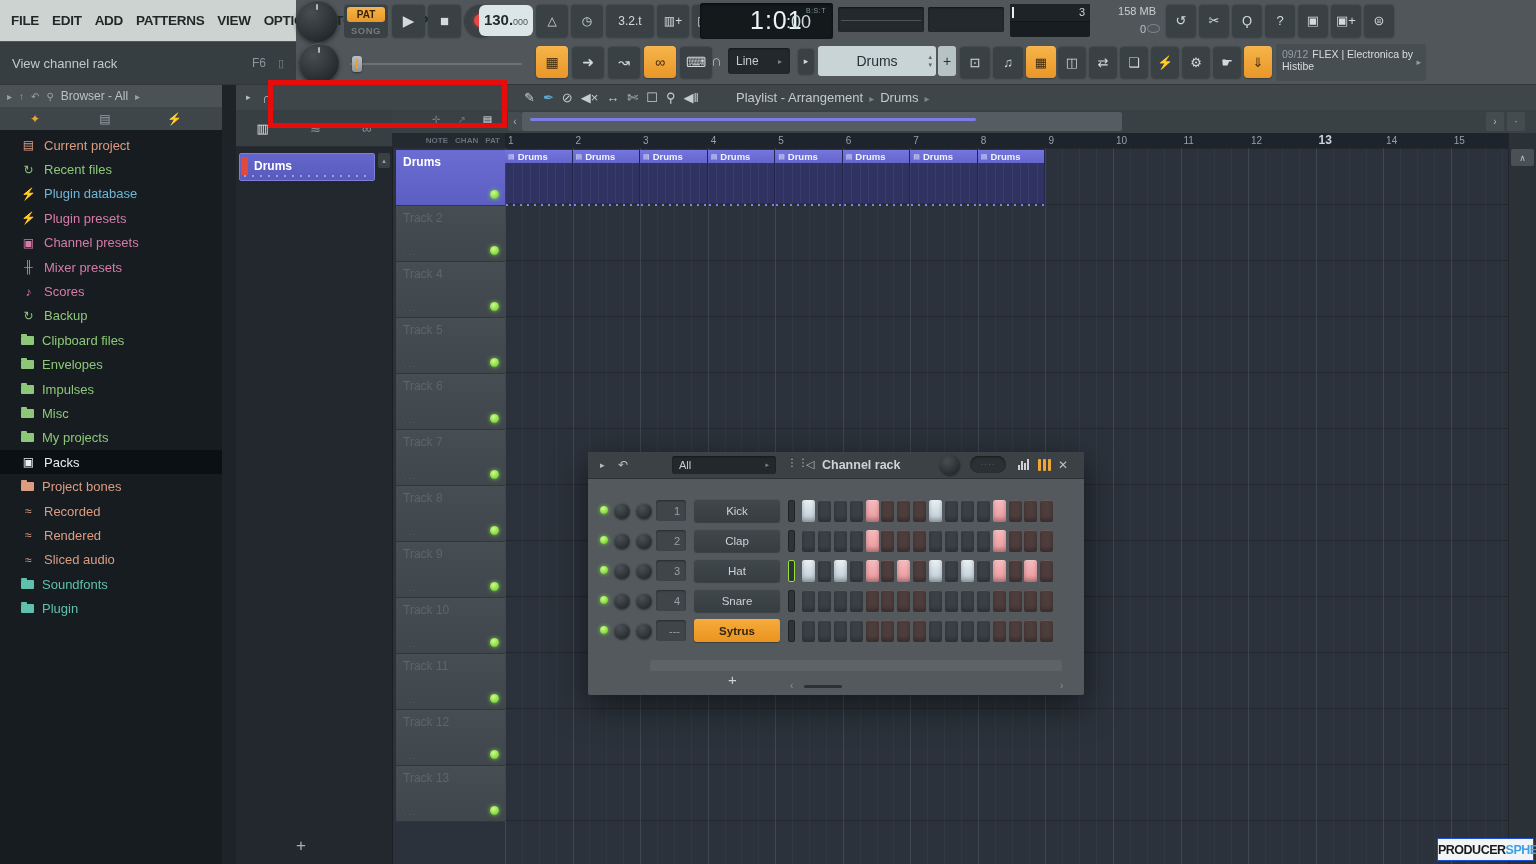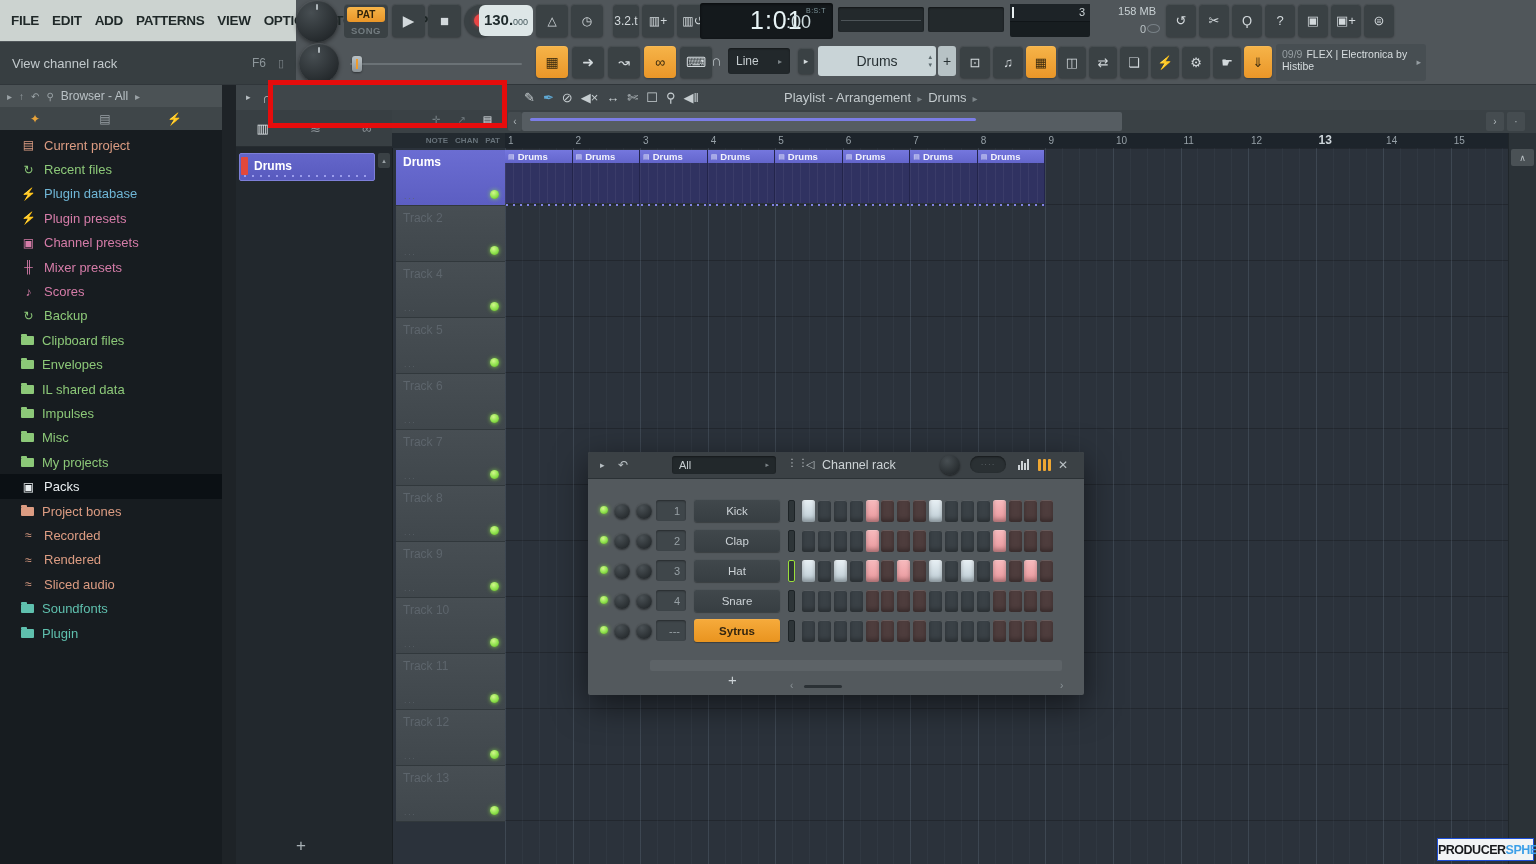--- a/index.html
+++ b/index.html
@@ -71,21 +71,21 @@
   .blabel{font-size:13px;}
   .bicon{width:15px;font-size:12px;text-align:center;line-height:1;}
   .bicon.cssfolder{width:13px;height:9px;background:var(--c);border-radius:1px;position:relative;font-size:0;}
   .bicon.cssfolder:before{content:"";position:absolute;left:0;top:-2px;width:6px;height:2px;background:var(--c);border-radius:1px 1px 0 0;}
   .sidestrip{position:absolute;left:222px;top:85px;width:14px;height:779px;background:#1e2327;border-right:1px solid #14181b;}
   
   .pl-title{position:absolute;left:236px;top:85px;width:1300px;height:25px;background:#3f464a;border-bottom:1px solid #2c3236;}
   .pl-title .g{font-size:12px;color:#b9c0c4;}
   .tools{position:absolute;left:288px;top:0;height:25px;display:flex;align-items:center;gap:8px;}
   .tool{font-size:13px;color:var(--c,#c6cdd0);}
-  .pltext{position:absolute;left:548px;top:5px;font-size:13px;color:#c3cacd;}
+  .pltext{position:absolute;left:500px;top:5px;font-size:13px;color:#c3cacd;}
   .pltext .sep{color:#7d8589;font-size:10px;margin:0 6px;}
   .redbox{position:absolute;left:268px;top:80px;width:229px;height:38px;border:5px solid #e60c0c;z-index:50;pointer-events:none;}
   .scrollrow{position:absolute;left:392px;top:110px;width:1144px;height:23px;background:#3a4145;}
   .hthumb{position:absolute;left:130px;top:2px;width:600px;height:19px;background:#565d62;border-radius:2px;}
   .purpline{position:absolute;left:138px;top:8px;width:446px;height:3px;background:#7b7de6;border-radius:2px;}
   .scbtn{position:absolute;top:2px;width:18px;height:19px;background:#454c50;border-radius:2px;color:#aeb6ba;font-size:10px;display:flex;align-items:center;justify-content:center;}
   .miniicons{position:absolute;left:40px;top:4px;display:flex;gap:17px;}
   .miniicons span{font-size:10px;color:#737c81;}
   .miniicons .bright{color:#dfe5e8;}
   .gutter{position:absolute;left:392px;top:133px;width:113px;height:15px;background:#232a30;display:flex;align-items:center;justify-content:flex-end;gap:7px;padding-right:5px;box-sizing:border-box;}
@@ -126,21 +126,21 @@
   .pkitem{position:absolute;left:3px;top:43px;width:136px;height:28px;background:linear-gradient(#6466ca,#585ab e);background:linear-gradient(#6466ca,#585abe);border-radius:2px;border:1px solid #7d7fd8;box-sizing:border-box;}
   .pkmark{position:absolute;left:1px;top:3px;width:7px;height:18px;background:#e2483c;border-radius:1px;}
   .pktext{position:absolute;left:14px;top:5px;font-size:12px;font-weight:bold;color:#fff;}
   .pkdots{position:absolute;left:4px;right:4px;bottom:3px;height:2px;background-image:repeating-linear-gradient(90deg,#9a9cec 0 2px,transparent 2px 8px);}
   .pkscroll{position:absolute;left:142px;top:43px;width:12px;height:15px;background:#3a4145;color:#9aa2a6;font-size:7px;display:flex;align-items:center;justify-content:center;border-radius:2px;}
   .pkadd{position:absolute;left:60px;bottom:8px;font-size:17px;color:#aab2b6;}
   
   .crack{position:absolute;left:588px;top:452px;width:496px;height:243px;background:#53595d;border-radius:2px;box-shadow:0 10px 34px rgba(0,0,0,.55);z-index:40;}
   .crtitle{position:absolute;left:0;top:0;width:496px;height:26px;background:#3b4145;border-radius:2px 2px 0 0;border-bottom:1px solid #2b3135;}
   .crtitle .g{font-size:11px;color:#b9c0c4;}
-  .crname{position:absolute;left:234px;top:6px;font-size:12.5px;color:#cdd3d6;}
+  .crname{position:absolute;left:234px;top:6px;font-size:12.5px;color:#cdd3d6;font-weight:bold;}
   .crknob{position:absolute;left:352px;top:3px;width:20px;height:20px;border-radius:50%;background:radial-gradient(circle at 36% 30%,#474e52,#262b2e 75%);box-shadow:0 1px 2px rgba(0,0,0,.5);}
   .crdisp{position:absolute;left:382px;top:4px;width:36px;height:17px;background:#2a3033;border-radius:9px;box-shadow:inset 0 1px 2px rgba(0,0,0,.5);color:#5b6periodic;color:#5b6266;font-size:8px;display:flex;align-items:center;justify-content:center;letter-spacing:1px;}
   .crgraph{position:absolute;left:430px;top:7px;display:flex;align-items:flex-end;gap:1px;}
   .crgraph i{width:2px;background:#cdd3d6;display:block;}
   .crgrid{position:absolute;left:450px;top:7px;display:flex;gap:2px;}
   .crgrid i{width:3px;height:12px;background:#efa733;display:block;border-radius:1px;}
   .chrows{position:absolute;left:0;top:44px;width:496px;}
   .chrow{position:relative;height:30px;}
   .chrow .led{position:absolute;left:12px;top:10px;width:8px;height:8px;}
   .knob{position:absolute;top:7px;width:16px;height:16px;border-radius:50%;background:radial-gradient(circle at 36% 30%,#4a5155,#272c2f 75%);box-shadow:0 1px 2px rgba(0,0,0,.45),inset 0 1px 1px rgba(255,255,255,.1);}
@@ -207,21 +207,21 @@
     </div>
 
     <div class="abs row" style="left:536px;top:0;gap:3px;">
 
     <div class="tb" style="width:32px;margin-top:4px;">
           <span class="g" style="font-size:12px;">△</span>
         </div>
         <div class="tb" style="width:32px;margin-top:4px;">
           <span class="g" style="font-size:12px;">◷</span>
         </div>
-        <div class="tb" style="width:26px;margin-top:4px;margin-left:7px;">
+        <div class="tb" style="width:48px;margin-top:4px;">
           <span class="g" style="font-size:12px;">3.2.t</span>
         </div>
         <div class="tb" style="width:32px;margin-top:4px;">
           <span class="g" style="font-size:12px;">▥+</span>
         </div>
         <div class="tb" style="width:32px;margin-top:4px;">
           <span class="g" style="font-size:12px;">▥↺</span>
         </div>
       </div>
 
@@ -357,21 +357,21 @@
         </div>
         <div class="tb" style="width:28px;height:32px;">
           <span class="g" style="font-size:13px;">☛</span>
         </div>
         <div class="tb on" style="width:28px;height:32px;">
           <span class="g" style="font-size:13px;">⇓</span>
         </div>
       </div>
 
     <div class="flexhint">
-      <div class="l1"><span class="idx">09/9</span><span>FLEX | Electronica by</span></div>
+      <div class="l1"><span class="idx">09/12</span><span>FLEX | Electronica by</span></div>
       <div class="l2">Histibe</div>
       <span class="arr">▸</span>
     </div>
   </div>
 
   <div class="browser">
     <div class="bheader">
       <span class="ic">▸</span>
       <span class="ic">↑</span>
       <span class="ic">↶</span>
@@ -419,24 +419,20 @@
           <span class="bicon">↻</span>
           <span class="blabel">Backup</span>
         </div>
         <div class="bitem" style="--c: #8cc878;">
           <span class="bicon cssfolder"></span>
           <span class="blabel">Clipboard files</span>
         </div>
         <div class="bitem" style="--c: #8cc878;">
           <span class="bicon cssfolder"></span>
           <span class="blabel">Envelopes</span>
-        </div>
-        <div class="bitem" style="--c: #8cc878;">
-          <span class="bicon cssfolder"></span>
-          <span class="blabel">IL shared data</span>
         </div>
         <div class="bitem" style="--c: #8cc878;">
           <span class="bicon cssfolder"></span>
           <span class="blabel">Impulses</span>
         </div>
         <div class="bitem" style="--c: #8cc878;">
           <span class="bicon cssfolder"></span>
           <span class="blabel">Misc</span>
         </div>
         <div class="bitem" style="--c: #8cc878;">

